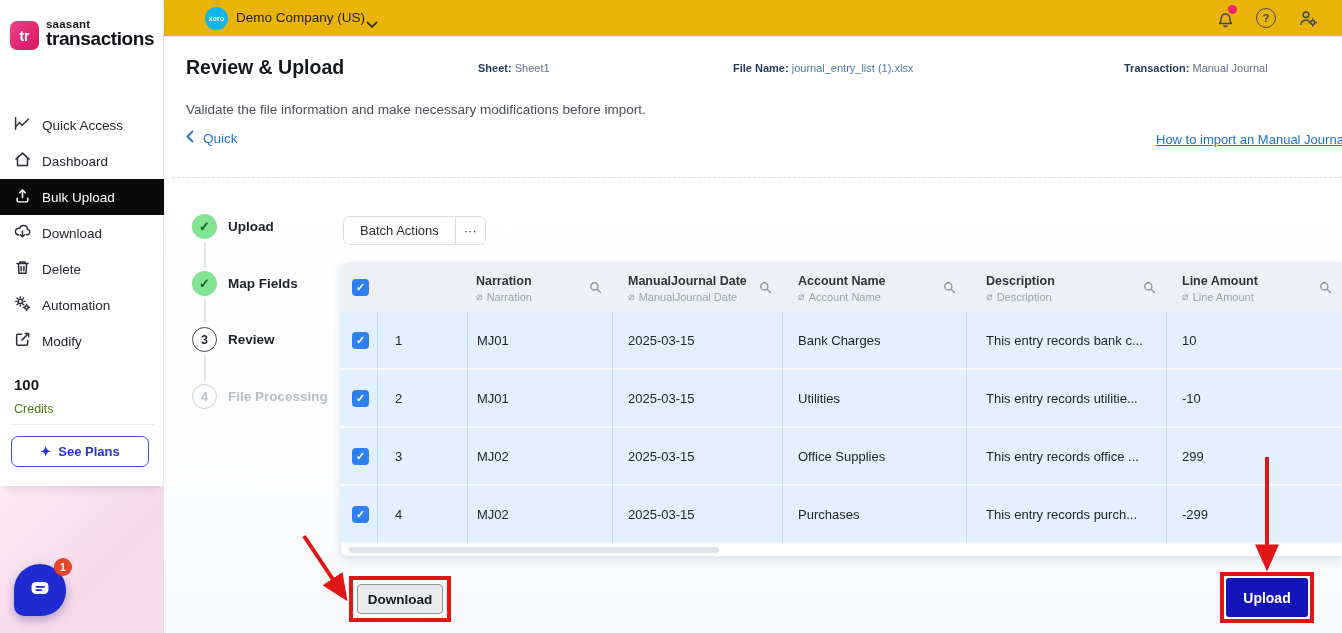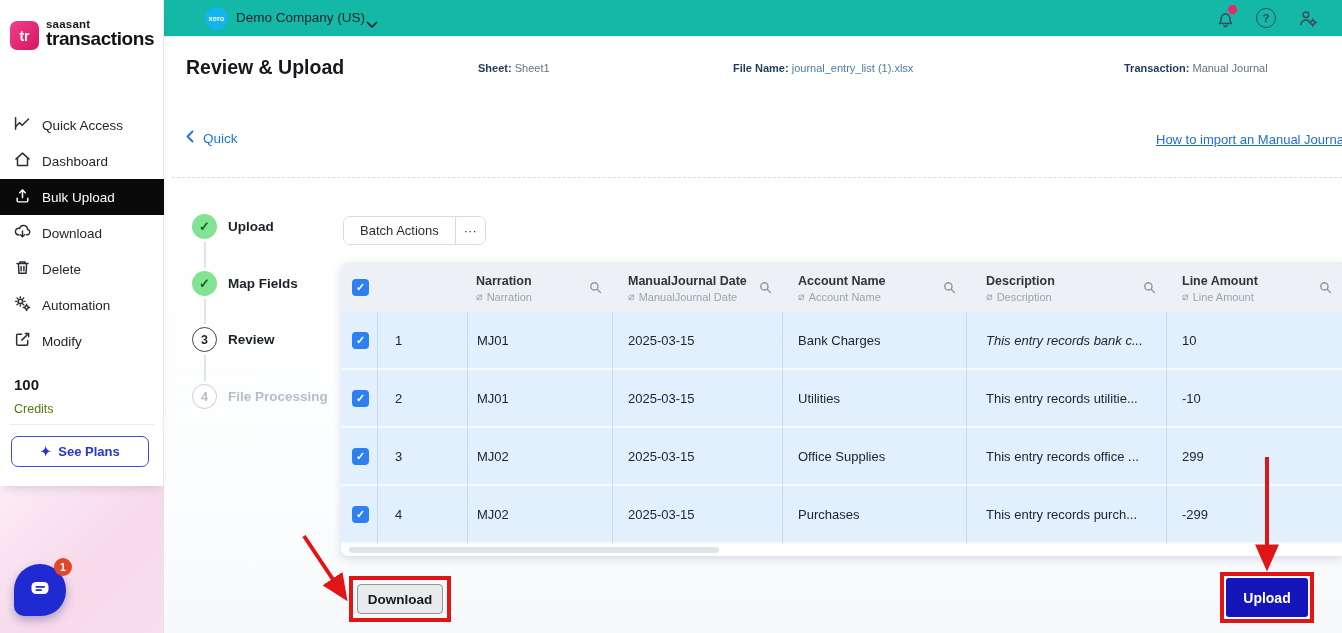--- a/index.html
+++ b/index.html
@@ -31,21 +31,21 @@
   .pink-zone { left:0; top:486px; width:164px; height:147px; border-right:1px solid #ecdce6;
                background:linear-gradient(135deg,#fcebf5 0%,#f7d9ea 60%,#f9def0 100%); z-index:4; }
   .chat-bubble { left:14px; top:564px; width:52px; height:52px; background:#1f2ad1;
                  border-radius:50% 50% 48% 10px; display:flex; align-items:center; justify-content:center;
                  box-shadow:0 4px 10px rgba(40,40,120,.35); cursor:pointer; z-index:6; }
   .chat-badge { position:absolute; left:40px; top:-6px; width:18px; height:18px; border-radius:50%;
                 background:#e2472a; color:#fff; font-size:10.5px; font-weight:700;
                 display:flex; align-items:center; justify-content:center; }
 
   
-  .topbar { left:164px; top:0; width:1178px; height:37px; background:#14b8a6; border-bottom:1px solid #e9eaee; }
+  .topbar { left:164px; top:0; width:1178px; height:37px; background:#eab308; border-bottom:1px solid #e9eaee; }
   .xero-badge { position:absolute; left:41px; top:7px; width:23px; height:23px; border-radius:50%;
                 background:#13b5ea; color:#fff; font-size:7.5px; font-weight:700;
                 display:flex; align-items:center; justify-content:center; }
   .company-name { position:absolute; left:72px; top:10px; font-size:13.5px; color:#1d2129; }
   .company-chevron { position:absolute; left:202px; top:15px; }
   .topbar-icons { position:absolute; right:24px; top:8px; display:flex; gap:20px; align-items:center; }
   .tb-icon { width:21px; height:21px; position:relative; cursor:pointer; }
   .tb-icon svg { stroke:#3e4a5c; fill:none; stroke-width:1.5; stroke-linecap:round; stroke-linejoin:round; }
   .bell-dot { position:absolute; right:-1px; top:-3px; width:9px; height:9px; border-radius:50%; background:#f0256b; }
   .help-circle { width:20px; height:20px; border:1.7px solid #3e4a5c; border-radius:50%; color:#3e4a5c;
@@ -239,20 +239,21 @@
   </div>
   <div class="abs meta" style="left:733px; top:62px;">
     <b>File Name:</b>
     <span class="vb">journal_entry_list (1).xlsx</span>
   </div>
   <div class="abs meta" style="left:1124px; top:62px;">
     <b>Transaction:</b>
     <span class="v">Manual Journal</span>
   </div>
 
+  <div class="abs subtitle">Validate the file information and make necessary modifications before import.</div>
 
   <div class="abs back-link">
     <span><svg width="8" height="13" viewBox="0 0 8 13">
           <path d="M6.5 1.5L1.5 6.5l5 5" stroke="#1c74d9" stroke-width="1.8" fill="none" stroke-linecap="round" stroke-linejoin="round"></path>
         </svg></span>
     <span>Quick</span>
   </div>
 
   <div class="abs help-link-wrap">
     <span class="help-link">How to import an Manual Journal</span>
@@ -348,21 +349,21 @@
     </div>
 
     <div class="trow" style="top:50px;">
       <div class="cb" style="position:absolute; left:11px; top:20px;">
           <span>✓</span>
         </div>
       <div class="td" style="left:54px;">1</div>
       <div class="td" style="left:136px;">MJ01</div>
       <div class="td" style="left:287px;">2025-03-15</div>
       <div class="td" style="left:457px;">Bank Charges</div>
-      <div class="td" style="left:645px;font-style:italic;">This entry records bank c...</div>
+      <div class="td" style="left:645px;">This entry records bank c...</div>
       <div class="td" style="left:841px;">10</div>
     </div>
     <div class="trow" style="top:108px;">
       <div class="cb" style="position:absolute; left:11px; top:20px;">
           <span>✓</span>
         </div>
       <div class="td" style="left:54px;">2</div>
       <div class="td" style="left:136px;">MJ01</div>
       <div class="td" style="left:287px;">2025-03-15</div>
       <div class="td" style="left:457px;">Utilities</div>

